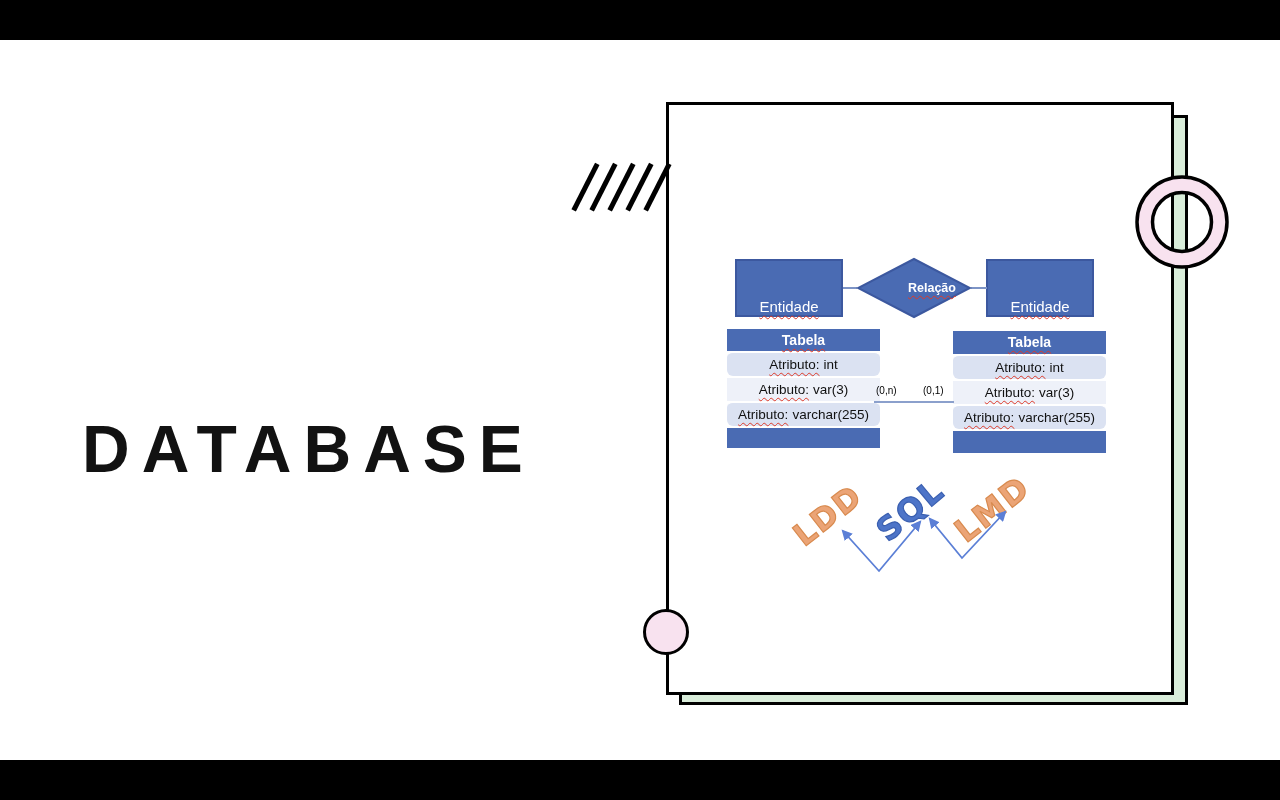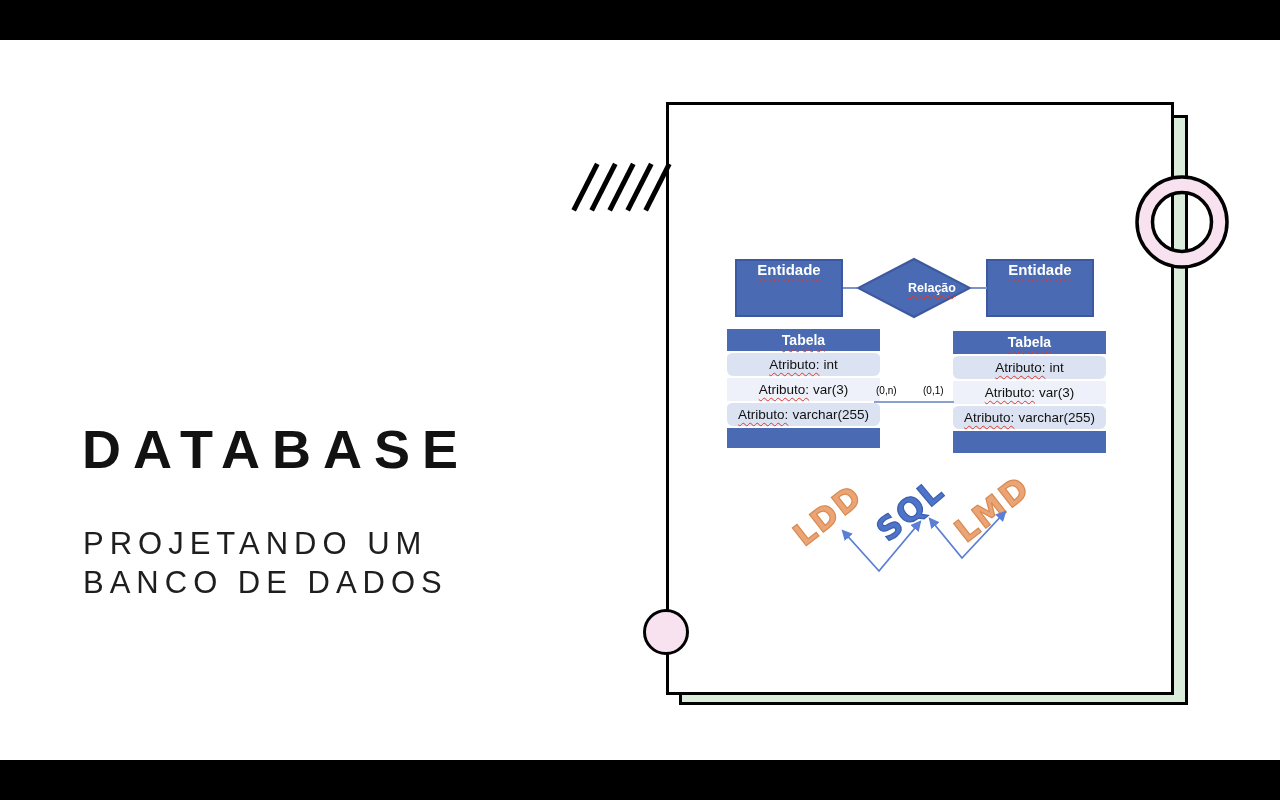--- a/index.html
+++ b/index.html
@@ -2,21 +2,21 @@
 <html style="--entity-fill: #4a6bb3; --entity-border: #3c589f; --row-light: #dbe2f2; --row-lighter: #eef1f9; --card-green: #d9edda; --accent-pink: #f8e2ef; --wordart-orange: #eba476; --wordart-blue: #4d74c8; --arrow-blue: #5b7fd6; --squiggle-red: #dd3a2a;"><head>
 <meta charset="utf-8">
 <style>
   html,body{margin:0;padding:0;background:#000;}
   #stage{position:relative;width:1280px;height:800px;background:#fff;overflow:hidden;
          font-family:"Liberation Sans",sans-serif;}
   .bar{position:absolute;left:0;width:1280px;height:40px;background:#000;}
   .bar.top{top:0;} .bar.bottom{top:760px;}
 
   
-  .title{position:absolute;left:82px;top:416px;font-size:54px;line-height:66px;
+  .title{position:absolute;left:82px;top:416px;font-size:66px;line-height:66px;
          font-weight:bold;letter-spacing:12px;color:#121212;white-space:nowrap;}
   .subtitle{position:absolute;left:83px;top:524px;font-size:31px;line-height:39px;
             font-weight:400;letter-spacing:6px;color:#1e1e1e;white-space:nowrap;}
 
   
   .card-green{position:absolute;left:679px;top:115px;width:509px;height:590px;
               box-sizing:border-box;background:var(--card-green,#d9edda);border:3px solid #000;}
   .card-white{position:absolute;left:666px;top:102px;width:508px;height:593px;
               box-sizing:border-box;background:#fff;border:3px solid #000;}
 
@@ -24,22 +24,22 @@
   .slash{position:absolute;top:161px;width:4.5px;height:52px;background:#000;
          transform:rotate(27deg);}
   .ring-svg{position:absolute;left:1134px;top:174px;}
   .pink-dot{position:absolute;left:643px;top:609px;width:46px;height:46px;
             box-sizing:border-box;border-radius:50%;border:3.5px solid #000;
             background:var(--accent-pink,#f8e2ef);}
 
   
   .entity{position:absolute;width:108px;height:58px;box-sizing:border-box;
           background:var(--entity-fill,#4a6bb3);border:2px solid var(--entity-border,#3c589f);
-          display:flex;align-items:flex-start;justify-content:center;
-          color:#fff;font-weight:bold;font-size:15px;}
+          display:flex;align-items:flex-end;justify-content:center;
+          color:#fff;font-weight:normal;font-size:15px;}
   .entity.left{left:735px;top:259px;} .entity.right{left:986px;top:259px;}
   .diamond-wrap{position:absolute;left:856px;top:257px;width:116px;height:62px;}
   .diamond-label{position:absolute;left:18px;top:0;width:116px;height:62px;display:flex;
                  align-items:center;justify-content:center;color:#fff;
                  font-weight:bold;font-size:12.5px;}
   .hline{position:absolute;height:2px;background:#7d94c6;}
   .hline.l{left:843px;top:287px;width:14px;} .hline.r{left:971px;top:287px;width:16px;}
 
   .sq{text-decoration-line:underline;text-decoration-style:wavy;
       text-decoration-color:var(--squiggle-red,#dd3a2a);text-decoration-thickness:1px;
@@ -74,24 +74,20 @@
   .arrows-svg{position:absolute;left:800px;top:480px;}
 </style>
 </head>
 <body>
 
 <div id="stage">
   <div class="bar top"></div>
   <div class="bar bottom"></div>
 
   <div class="title">DATABASE</div>
-  <div class="subtitle">
-    <div>PROJETANDO UM</div>
-    <div>BANCO DE DADOS</div>
-  </div>
 
   <div class="card-green"></div>
   <div class="card-white"></div>
 
   <div>
     <div class="slash" style="left:583px"></div>
     <div class="slash" style="left:601px"></div>
     <div class="slash" style="left:619px"></div>
     <div class="slash" style="left:637px"></div>
     <div class="slash" style="left:655px"></div>

